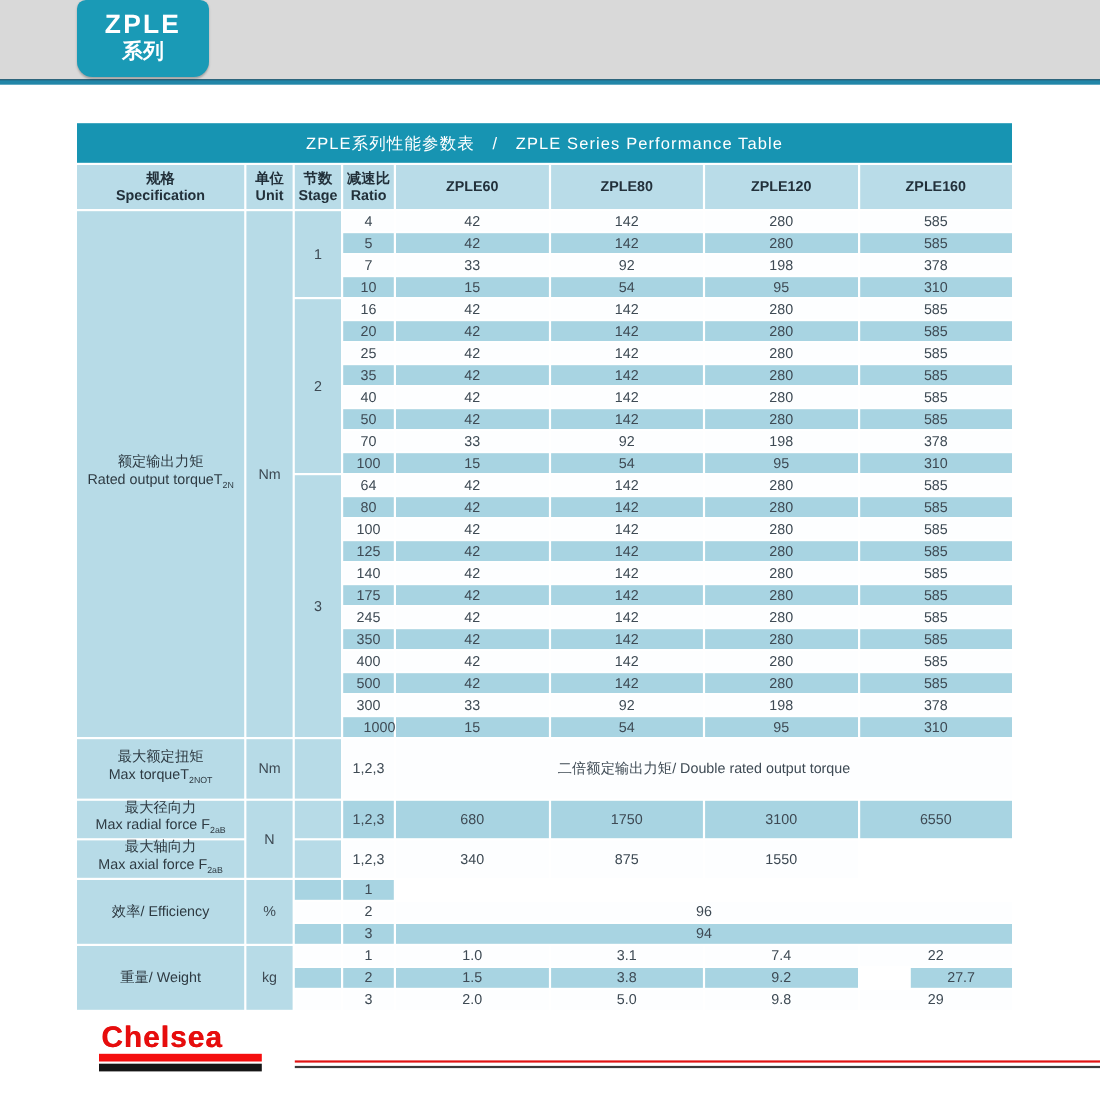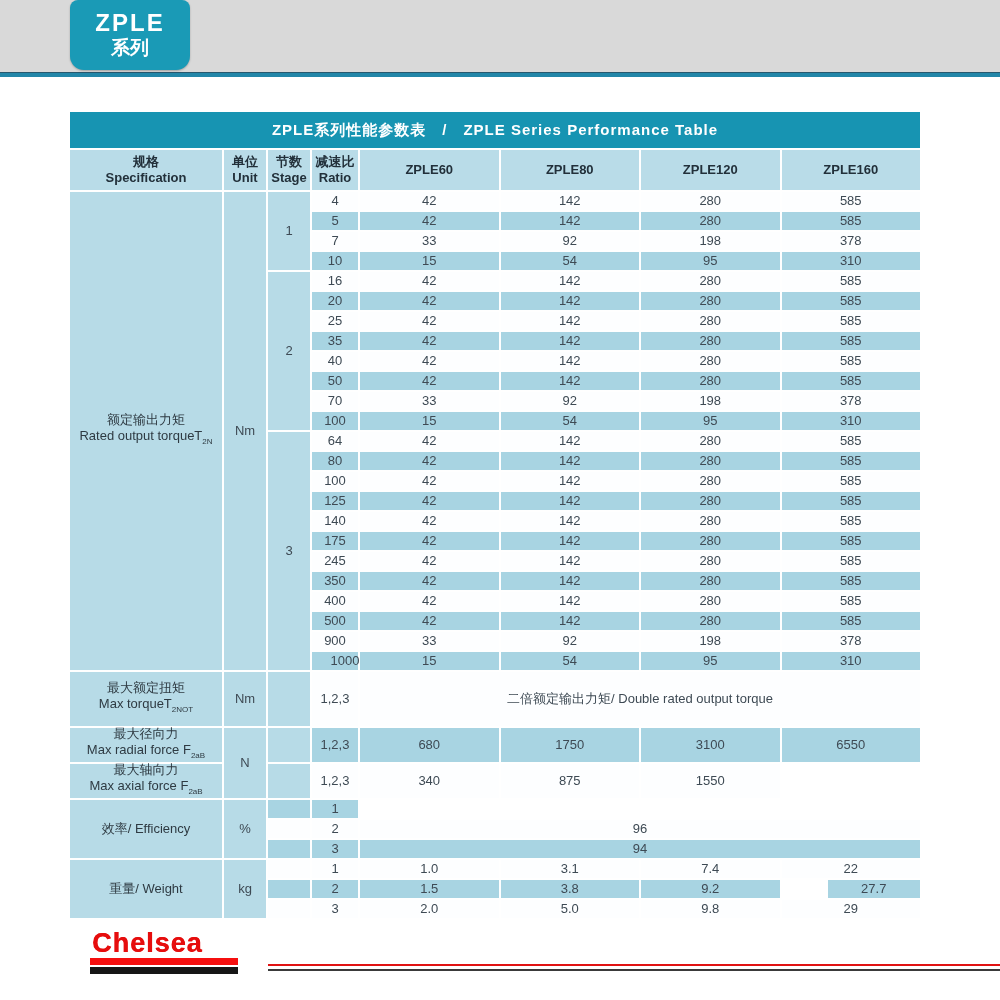--- a/index.html
+++ b/index.html
@@ -8,21 +8,21 @@
   
   .top-band{left:0;top:0;width:1000px;height:72px;background:#d9d9d9;}
   .top-rule{left:0;top:72px;width:1000px;height:4px;background:#2286a8;border-top:1px solid #27586e;}
   .series-tab{left:70px;top:0;width:120px;height:70px;background:#1a9ab6;
     border-radius:8px 8px 14px 14px;display:flex;flex-direction:column;align-items:center;
     justify-content:center;color:#fff;font-weight:bold;z-index:3;box-shadow:0 1px 2px rgba(0,0,0,.25);}
   .series-tab .l1{font-size:24px;letter-spacing:2px;line-height:26px;}
   .series-tab .l2{font-size:19px;line-height:24px;}
   
   .table-wrap{left:70px;top:112px;width:850px;}
-  .title-bar{height:36px;background:#1794b2;color:#fff;font-weight:bold;font-size:15px;
+  .title-bar{height:36px;background:#1794b2;color:#fff;font-weight:normal;font-size:15px;
     display:flex;align-items:center;justify-content:center;letter-spacing:1px;margin-bottom:2px;}
   .grid{display:grid;width:850px;background:#fff;gap:2px;
     grid-template-columns:152px 42px 42px 46px repeat(4,1fr);
     grid-template-rows:40px repeat(24,18px) 54px 34px 34px repeat(6,18px);}
   .c{display:flex;align-items:center;justify-content:center;font-size:13px;color:#3e4a54;
     line-height:1.05;text-align:center;}
   .w{background:#fdfeff;}
   .b{background:#a8d4e2;}
   .lb{background:#b7dbe7;}
   .hb{background:#b9dce8;color:#22303a;font-weight:bold;}
@@ -183,21 +183,21 @@
       <div class="c w" style="grid-area: 22 / 4;">400</div>
       <div class="c w" style="grid-area: 22 / 5;">42</div>
       <div class="c w" style="grid-area: 22 / 6;">142</div>
       <div class="c w" style="grid-area: 22 / 7;">280</div>
       <div class="c w" style="grid-area: 22 / 8;">585</div>
       <div class="c b" style="grid-area: 23 / 4;">500</div>
       <div class="c b" style="grid-area: 23 / 5;">42</div>
       <div class="c b" style="grid-area: 23 / 6;">142</div>
       <div class="c b" style="grid-area: 23 / 7;">280</div>
       <div class="c b" style="grid-area: 23 / 8;">585</div>
-      <div class="c w" style="grid-area: 24 / 4;">900</div>
+      <div class="c w" style="grid-area: 24 / 4;">300</div>
       <div class="c w" style="grid-area: 24 / 5;">33</div>
       <div class="c w" style="grid-area: 24 / 6;">92</div>
       <div class="c w" style="grid-area: 24 / 7;">198</div>
       <div class="c w" style="grid-area: 24 / 8;">378</div>
       <div class="c b" style="grid-area: 25 / 4; padding-left: 20px;">1000</div>
       <div class="c b" style="grid-area: 25 / 5;">15</div>
       <div class="c b" style="grid-area: 25 / 6;">54</div>
       <div class="c b" style="grid-area: 25 / 7;">95</div>
       <div class="c b" style="grid-area: 25 / 8;">310</div>
       <div class="c lb lbl" style="grid-area: 26 / 1;">

